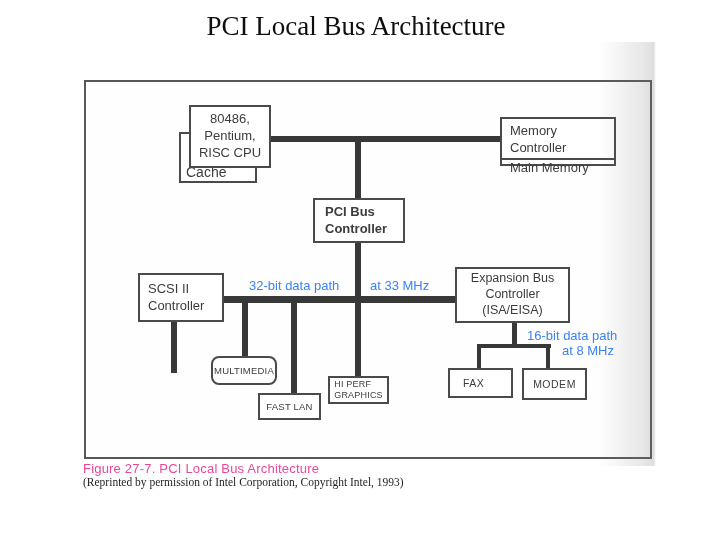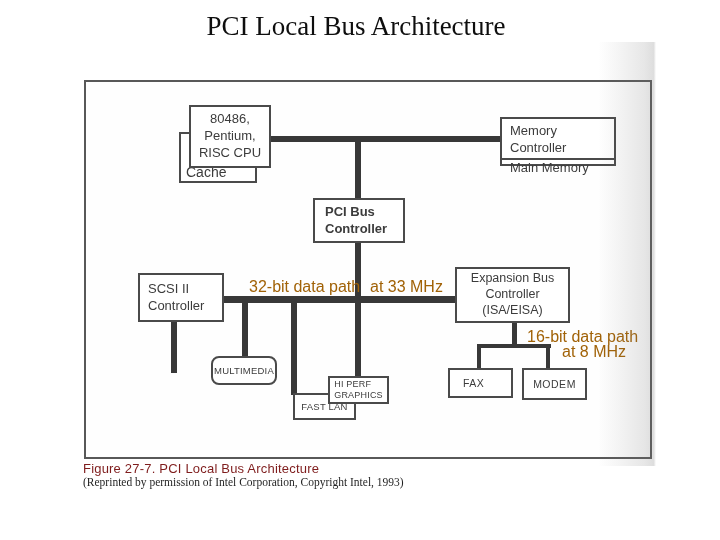--- a/index.html
+++ b/index.html
@@ -37,34 +37,34 @@
   }
   .b-cache  { left:179px; top:132px; width:78px;  height:51px; display:flex; align-items:flex-end; padding:0 0 1px 5px; font-size:14px; z-index:2; }
   .b-cpu    { left:189px; top:105px; width:82px;  height:63px; display:flex; align-items:center; justify-content:center; text-align:center; font-size:13px; line-height:1.3; z-index:3; }
   .b-mem    { left:500px; top:117px; width:116px; height:49px; display:flex; flex-direction:column; }
   .mem-top    { flex:0 0 41px; border-bottom:2px solid #4a4a4a; padding:4px 0 0 8px; font-size:13px; line-height:1.3; white-space:pre-line; }
   .mem-bottom { flex:1; display:flex; align-items:center; padding-left:8px; font-size:13px; }
   .b-pci    { left:313px; top:198px; width:92px;  height:45px; display:flex; align-items:center; padding-left:10px; font-size:13px; line-height:1.3;font-weight:bold; }
   .b-scsi   { left:138px; top:273px; width:86px;  height:49px; display:flex; align-items:center; padding-left:8px; font-size:13px; line-height:1.3; }
   .b-exp    { left:455px; top:267px; width:115px; height:56px; display:flex; align-items:center; justify-content:center; text-align:center; font-size:12.5px; line-height:1.27; }
   .b-mm     { left:211px; top:356px; width:66px;  height:29px; display:flex; align-items:center; justify-content:center; font-size:9.5px; letter-spacing:0.2px;border-radius:8px; }
-  .b-flan   { left:258px; top:393px; width:63px;  height:27px; display:flex; align-items:center; justify-content:center; font-size:9.5px; letter-spacing:0.2px;margin-left:35px; }
+  .b-flan   { left:258px; top:393px; width:63px;  height:27px; display:flex; align-items:center; justify-content:center; font-size:9.5px; letter-spacing:0.2px; }
   .b-hiperf { left:328px; top:376px; width:61px;  height:28px; display:flex; align-items:center; justify-content:center; text-align:left; font-size:9px; line-height:1.25; letter-spacing:0.2px; }
   .b-fax    { left:448px; top:368px; width:65px;  height:30px; display:flex; align-items:center; padding-left:13px; font-size:10.5px; letter-spacing:0.5px; }
   .b-modem  { left:522px; top:368px; width:65px;  height:32px; display:flex; align-items:center; justify-content:center; font-size:10.5px; letter-spacing:0.5px; }
 
   
-  .buslabel { position:absolute; color:#a16207; font-size:16px; z-index:3; white-space:nowrap; }
+  .buslabel { position:absolute; color:#3b82f6; font-size:13px; z-index:3; white-space:nowrap; }
   .lb-32 { left:249px; top:278px; }
   .lb-33 { left:370px; top:278px; }
   .lb-16 { left:527px; top:328px; }
   .lb-8  { left:562px; top:343px; }
 
   
-  .cap1 { position:absolute; left:83px; top:461px; font-size:13px; color:#7f1d1d; letter-spacing:0.2px; }
+  .cap1 { position:absolute; left:83px; top:461px; font-size:13px; color:#ec4899; letter-spacing:0.2px; }
   .cap2 { position:absolute; left:83px; top:476px; font-family:"Liberation Serif", serif; font-size:11.5px; color:#1f1f1f; }
 
   
   .scan-shadow {
     position:absolute; left:598px; top:42px; width:58px; height:424px; z-index:6; pointer-events:none;
     background:linear-gradient(to right,
       rgba(125,125,125,0) 0%,
       rgba(125,125,125,0.08) 35%,
       rgba(120,120,120,0.18) 80%,
       rgba(115,115,115,0.24) 96%,

